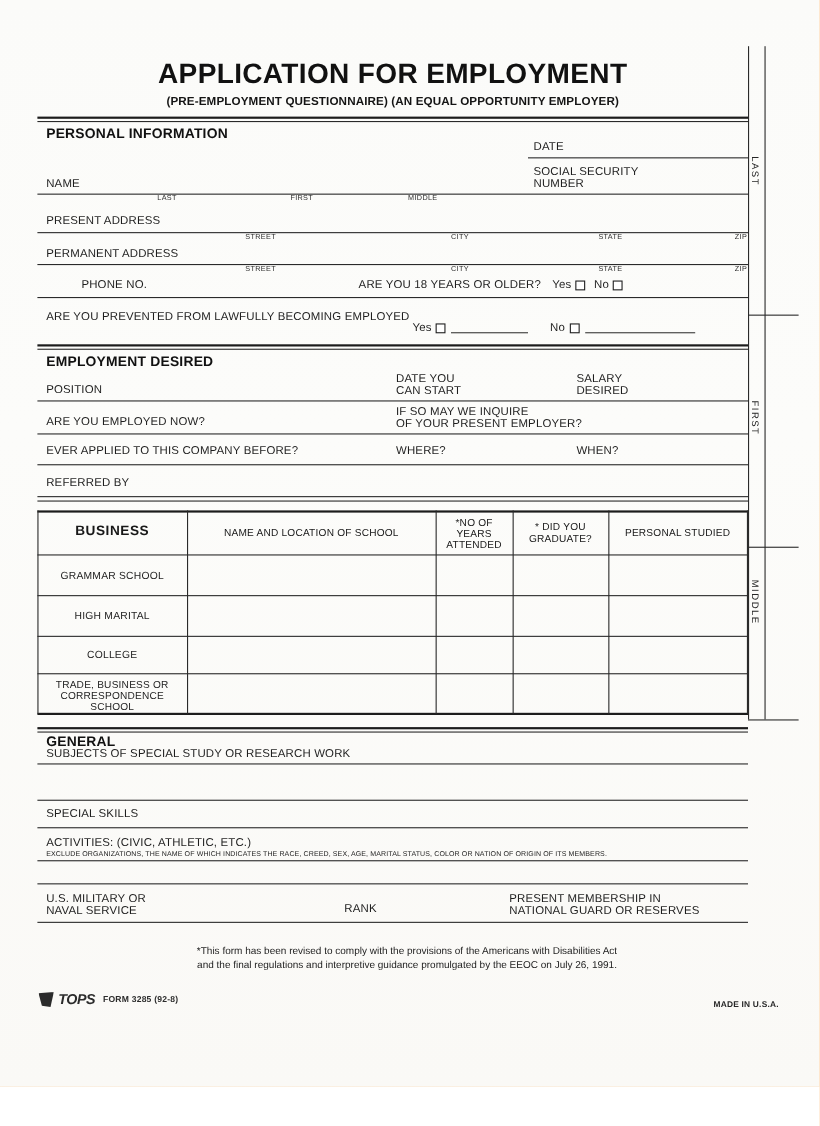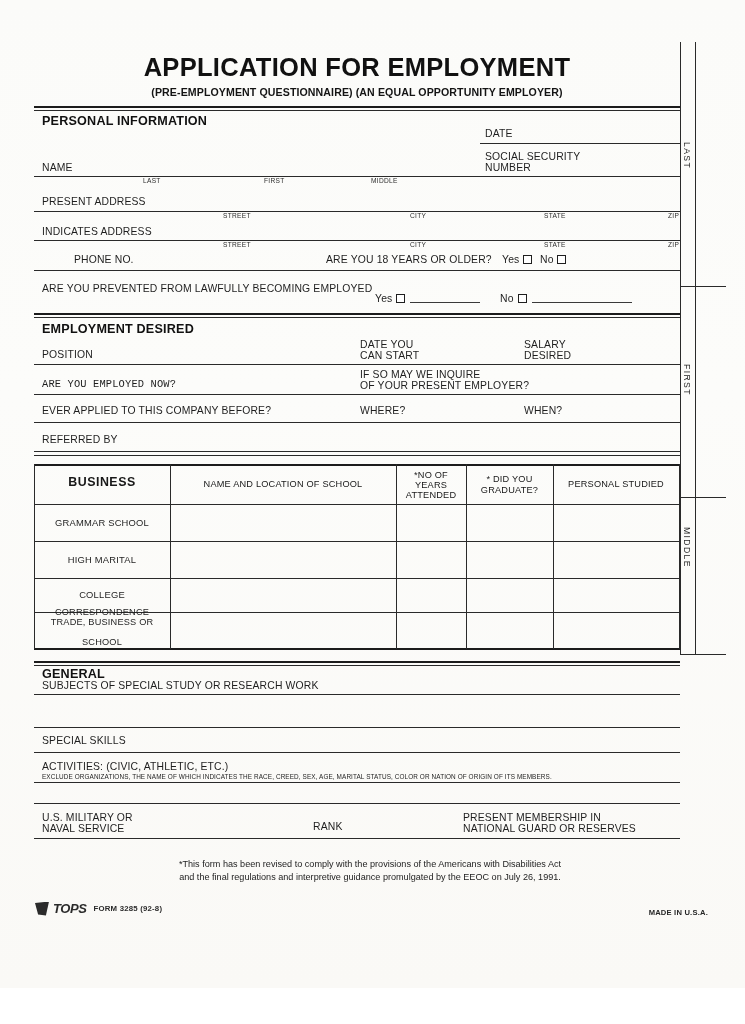--- a/index.html
+++ b/index.html
@@ -217,21 +217,21 @@
   <div class="sub" style="left:264px; top:177px;">FIRST</div>
   <div class="sub" style="left:371px; top:177px;">MIDDLE</div>
 
   <div class="lbl" style="left:42px; top:196px;">PRESENT ADDRESS</div>
   <div class="hr" style="left:34px; top:211px; width:646px;"></div>
   <div class="sub" style="left:223px; top:212px;">STREET</div>
   <div class="sub" style="left:410px; top:212px;">CITY</div>
   <div class="sub" style="left:544px; top:212px;">STATE</div>
   <div class="sub" style="left:668px; top:212px;">ZIP</div>
 
-  <div class="lbl" style="left:42px; top:226px;">INDICATES ADDRESS</div>
+  <div class="lbl" style="left:42px; top:226px;">PERMANENT ADDRESS</div>
   <div class="hr" style="left:34px; top:240px; width:646px;"></div>
   <div class="sub" style="left:223px; top:241px;">STREET</div>
   <div class="sub" style="left:410px; top:241px;">CITY</div>
   <div class="sub" style="left:544px; top:241px;">STATE</div>
   <div class="sub" style="left:668px; top:241px;">ZIP</div>
 
   <div class="lbl" style="left:42px; top:254px;padding-left:32px;">PHONE NO.</div>
   <div class="lbl" style="left:326px; top:254px;">ARE YOU 18 YEARS OR OLDER?</div>
   <div class="lbl" style="left:502px; top:254px;">Yes</div>
   <div class="cbox" style="left:523px; top:255px;"></div>
@@ -252,21 +252,21 @@
 
   <div class="section-head" style="left:42px; top:322px;">EMPLOYMENT DESIRED</div>
 
   <div class="lbl" style="left:42px; top:349px;">POSITION</div>
   <div class="lbl" style="left:360px; top:339px;">DATE YOU</div>
   <div class="lbl" style="left:360px; top:350px;">CAN START</div>
   <div class="lbl" style="left:524px; top:339px;">SALARY</div>
   <div class="lbl" style="left:524px; top:350px;">DESIRED</div>
   <div class="hr" style="left:34px; top:364px; width:646px;"></div>
 
-  <div class="lbl" style="left:42px; top:378px;font-family:Liberation Mono, monospace;">ARE YOU EMPLOYED NOW?</div>
+  <div class="lbl" style="left:42px; top:378px;">ARE YOU EMPLOYED NOW?</div>
   <div class="lbl" style="left:360px; top:369px;">IF SO MAY WE INQUIRE</div>
   <div class="lbl" style="left:360px; top:380px;">OF YOUR PRESENT EMPLOYER?</div>
   <div class="hr" style="left:34px; top:394px; width:646px;"></div>
 
   <div class="lbl" style="left:42px; top:405px;">EVER APPLIED TO THIS COMPANY BEFORE?</div>
   <div class="lbl" style="left:360px; top:405px;">WHERE?</div>
   <div class="lbl" style="left:524px; top:405px;">WHEN?</div>
   <div class="hr" style="left:34px; top:422px; width:646px;"></div>
 
   <div class="lbl" style="left:42px; top:434px;">REFERRED BY</div>
@@ -293,21 +293,21 @@
   <div class="edu-head" style="left:396px; top:480px; width:70px;">YEARS</div>
   <div class="edu-head" style="left:396px; top:490px; width:70px;">ATTENDED</div>
   <div class="edu-head" style="left:466px; top:474px; width:87px;">* DID YOU</div>
   <div class="edu-head" style="left:466px; top:485px; width:87px;">GRADUATE?</div>
   <div class="edu-head" style="left:553px; top:479px; width:126px;">PERSONAL STUDIED</div>
 
   <div class="edu-cell-label" style="left:34px; top:517px; width:136px;">GRAMMAR SCHOOL</div>
   <div class="edu-cell-label" style="left:34px; top:554px; width:136px;">HIGH MARITAL</div>
   <div class="edu-cell-label" style="left:34px; top:589px; width:136px;">COLLEGE</div>
   <div class="edu-cell-label edu-rowlabel-multi" style="left:34px; top:618px; width:136px;">TRADE, BUSINESS OR</div>
-  <div class="edu-cell-label edu-rowlabel-multi" style="left:34px; top:608px; width:136px;">CORRESPONDENCE</div>
+  <div class="edu-cell-label edu-rowlabel-multi" style="left:34px; top:628px; width:136px;">CORRESPONDENCE</div>
   <div class="edu-cell-label edu-rowlabel-multi" style="left:34px; top:638px; width:136px;">SCHOOL</div>
 
   <div class="abs" style="left:171px; top:505px; width:224px; height:36px;"></div>
   <div class="abs" style="left:397px; top:505px; width:68px; height:36px;"></div>
   <div class="abs" style="left:467px; top:505px; width:85px; height:36px;"></div>
   <div class="abs" style="left:554px; top:505px; width:124px; height:36px;"></div>
 
   <div class="abs" style="left:171px; top:542px; width:224px; height:35px;"></div>
   <div class="abs" style="left:397px; top:542px; width:68px; height:35px;"></div>
   <div class="abs" style="left:467px; top:542px; width:85px; height:35px;"></div>

